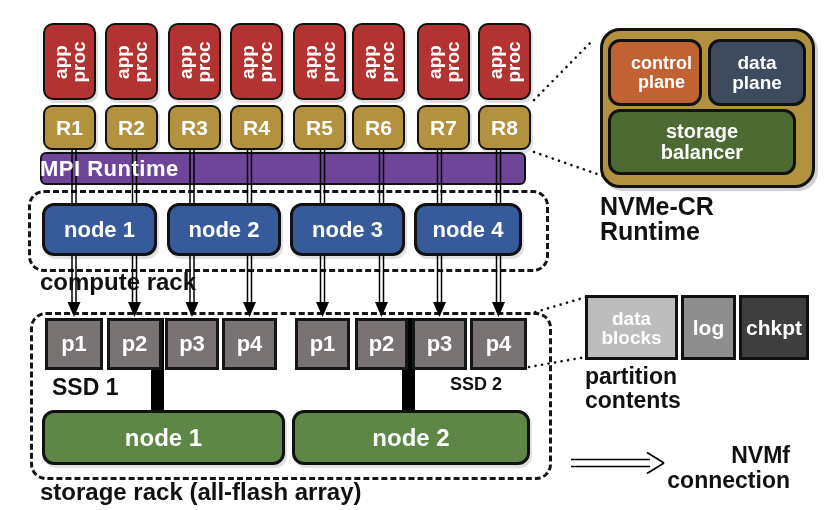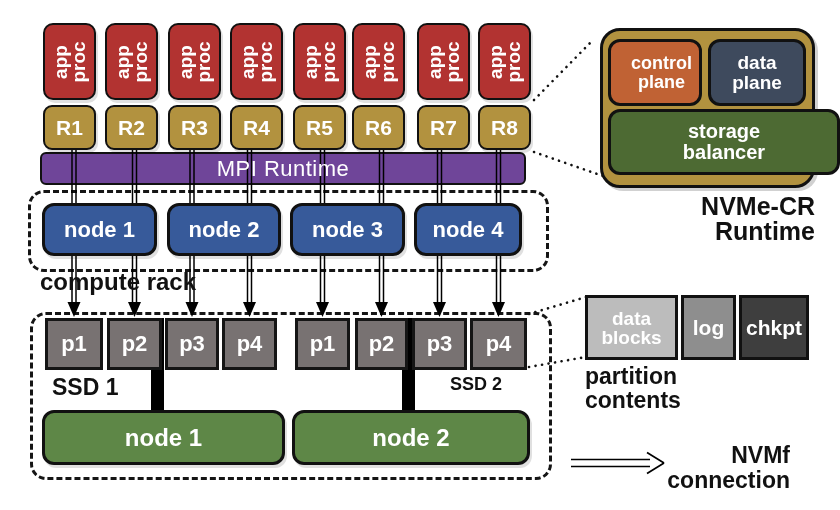--- a/index.html
+++ b/index.html
@@ -25,22 +25,22 @@
   .overlay{position:absolute;left:0;top:0;width:840px;height:510px;z-index:2;pointer-events:none;}
 
   
   .rack{position:absolute;border:3px dashed #151515;border-radius:16px;z-index:1;background:transparent;}
   .rack.compute{left:28px;top:190px;width:515px;height:76px;}
   .rack.storage{left:30px;top:312px;width:516px;height:162px;}
 
   
   .mpi-bar{position:absolute;left:40px;top:152px;width:486px;height:33px;background:var(--purple);
     border:2.5px solid #111;border-radius:6px;z-index:1;box-sizing:border-box;}
-  .mpi-label{position:absolute;left:40px;top:156px;width:486px;text-align:center;z-index:3;
-    color:#fff;font-weight:normal;font-size:22px;letter-spacing:0.5px;}
+  .mpi-label{position:absolute;left:40px;top:156px;width:486px;text-align:left;z-index:3;
+    color:#fff;font-weight:bold;font-size:22px;letter-spacing:0.5px;}
 
   
   .appproc{position:absolute;top:23px;width:53px;height:77px;background:var(--red);
     border:2.5px solid #111;border-radius:10px;z-index:3;box-sizing:border-box;
     box-shadow:2px 3px 0 rgba(0,0,0,0.12);}
   .appproc .rot{position:absolute;top:50%;left:50%;transform:translate(-50%,-50%) rotate(-90deg);
     text-align:center;color:#fff;font-weight:bold;font-size:19px;line-height:0.95;white-space:nowrap;}
   .appproc .rot span{display:block;}
 
   
@@ -71,21 +71,21 @@
 
   
   .nvme-outer{position:absolute;left:600px;top:28px;width:215px;height:160px;background:var(--gold);
     border:3.5px solid #111;border-radius:20px;z-index:3;box-sizing:border-box;
     box-shadow:3px 3px 0 rgba(0,0,0,0.18);}
   .nvme-inner{position:absolute;border:3px solid #111;border-radius:12px;box-sizing:border-box;
     display:flex;align-items:center;justify-content:center;text-align:center;
     color:#fff;font-weight:bold;line-height:1.05;z-index:4;}
   .nvme-control{left:608px;top:39px;width:94px;height:67px;background:var(--orange);font-size:18px;padding-left:13px;}
   .nvme-data{left:708px;top:39px;width:98px;height:67px;background:var(--navy);font-size:19px;}
-  .nvme-balancer{left:608px;top:109px;width:232px;height:66px;background:var(--dgreen);font-size:20px;}
+  .nvme-balancer{left:608px;top:109px;width:188px;height:66px;background:var(--dgreen);font-size:20px;}
   .nvme-balancer .wrapbox{max-width:110px;}
 
   
   .legend-box{position:absolute;top:295px;height:65px;border:3.5px solid #111;z-index:3;box-sizing:border-box;
     display:flex;align-items:center;justify-content:center;text-align:center;
     color:#fff;font-weight:bold;line-height:1.0;}
   .lg-datablocks{left:585px;width:93px;background:var(--lgray);font-size:19px;}
   .lg-log{left:681px;width:55px;background:var(--mgray);font-size:21px;}
   .lg-chkpt{left:739px;width:70px;background:var(--kgray);font-size:21px;}
 </style>
@@ -230,28 +230,29 @@
   <div class="part" style="left:355px;width:53px">p2</div>
   <div class="part" style="left:412px;width:55px">p3</div>
   <div class="part" style="left:470px;width:57px">p4</div>
 
   <div class="caption" style="left:52px;top:374px;font-size:23px">SSD 1</div>
   <div class="caption" style="left:450px;top:374px;font-size:18px">SSD 2</div>
 
   <div class="snode" style="left:42px;width:243px">node 1</div>
   <div class="snode" style="left:292px;width:238px">node 2</div>
 
+  <div class="caption" style="left:40px;top:478px;font-size:24px">storage rack (all-flash array)</div>
 
   <div class="nvme-outer"></div>
   <div class="nvme-inner nvme-control">control plane</div>
   <div class="nvme-inner nvme-data">data plane</div>
   <div class="nvme-inner nvme-balancer">
       <div class="wrapbox">storage balancer</div>
     </div>
-  <div class="caption" style="left:600px;top:194px;width:215px;text-align:right;font-size:25px;line-height:1.0">
+  <div class="caption" style="left:600px;top:194px;width:215px;text-align:left;font-size:25px;line-height:1.0">
     <div>NVMe-CR</div>
     <div>Runtime</div>
   </div>
 
   <div class="legend-box lg-datablocks">data blocks</div>
   <div class="legend-box lg-log">log</div>
   <div class="legend-box lg-chkpt">chkpt</div>
   <div class="caption" style="left:585px;top:364px;width:224px;text-align:left;font-size:23px;line-height:1.05">
     <div>partition</div>
     <div>contents</div>

